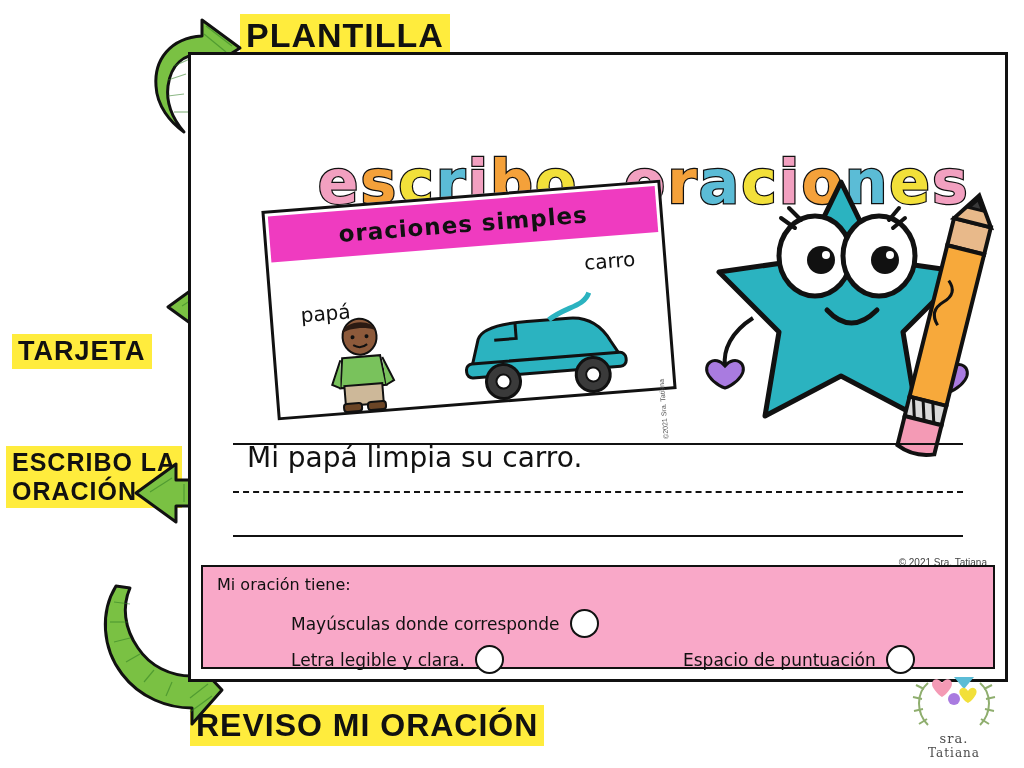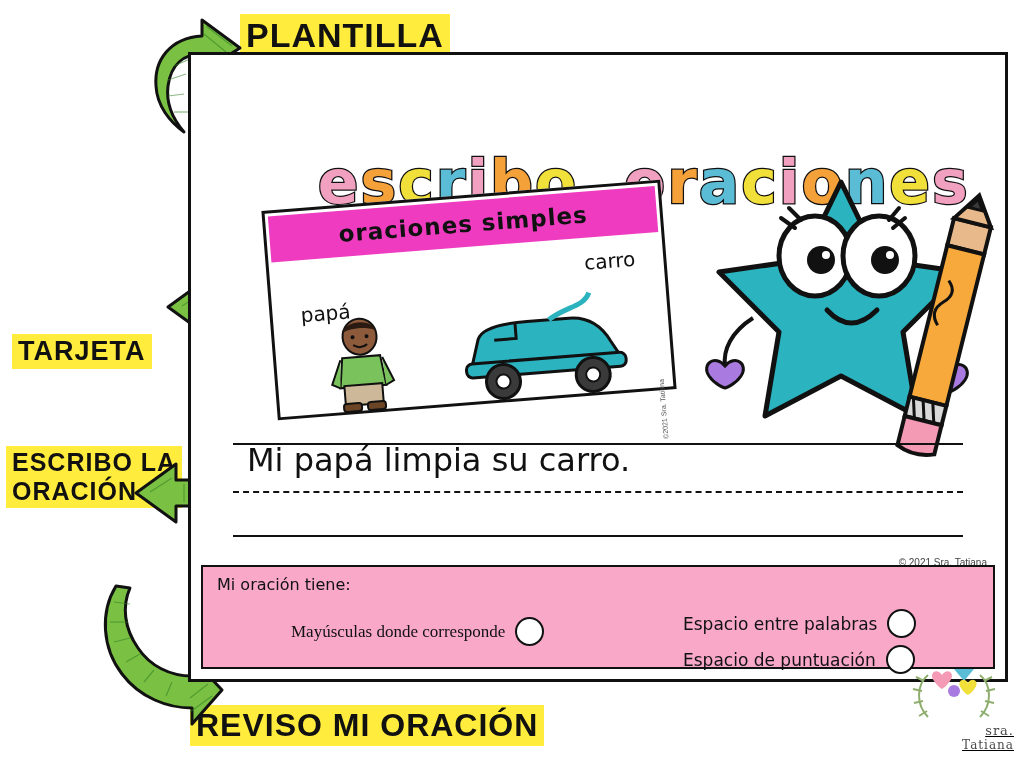--- a/index.html
+++ b/index.html
@@ -128,21 +128,21 @@
     height: 110px;
   }
   .wline { position: absolute; left: 0; right: 0; height: 0; }
   .solid { border-top: 2px solid #111111; }
   .dashed { border-top: 2px dashed #111111; }
   #sentence {
     position: absolute;
     left: 14px;
     top: -2px;
     font-family: "DejaVu Sans", sans-serif;
-    font-size: 32px;
+    font-size: 28px;
     color: #111111;
     white-space: nowrap;
     text-align: center;
   }
   #page-credit {
     position: absolute;
     right: 18px;
     top: 502px;
     font-size: 10px;
     color: #444;
@@ -177,37 +177,36 @@
     color: #111111;
   }
   .chk-bubble {
     width: 25px;
     height: 25px;
     border-radius: 50%;
     background: #ffffff;
     border: 2px solid #111111;
     flex: none;
   }
-  #chk-0 { left: 88px;  top: 50px; font-family: Liberation Serif, serif; }
+  #chk-0 { left: 88px;  top: 42px; }
   #chk-1 { left: 88px;  top: 78px; }
   #chk-2 { left: 480px; top: 42px; }
   #chk-3 { left: 480px; top: 78px; }
 
   
   #mascot { position: absolute; left: 500px; top: 105px; width: 320px; height: 300px; }
 
   
   #logo {
     position: absolute;
     right: 10px;
-    bottom: 12px;
+    bottom: 4px;
     width: 120px;
     height: 95px;
-    text-align: right;
-    text-decoration: underline;
+    text-align: center;
   }
   #logo-sra {
     font-family: "DejaVu Serif", serif;
     font-size: 13px;
     color: #4a4a4a;
     letter-spacing: 1px;
   }
   #logo-tatiana {
     font-family: "DejaVu Serif", serif;
     font-size: 12px;
@@ -360,22 +359,22 @@
 
   <div id="page-credit">© 2021 Sra. Tatiana</div>
 
   <div id="checklist">
     <div id="checklist-title">Mi oración tiene:</div>
 
     <div class="chk-row" id="chk-0">
       <span>Mayúsculas donde corresponde</span>
       <span class="chk-bubble"></span>
     </div>
-    <div class="chk-row" id="chk-2">
-      <span>Espacio entre palabras</span>
+    <div class="chk-row" id="chk-1">
+      <span>Letra legible y clara.</span>
       <span class="chk-bubble"></span>
     </div>
     <div class="chk-row" id="chk-3">
       <span>Espacio de puntuación</span>
       <span class="chk-bubble"></span>
     </div>
   </div>
 </div>
 
 <div id="logo">

